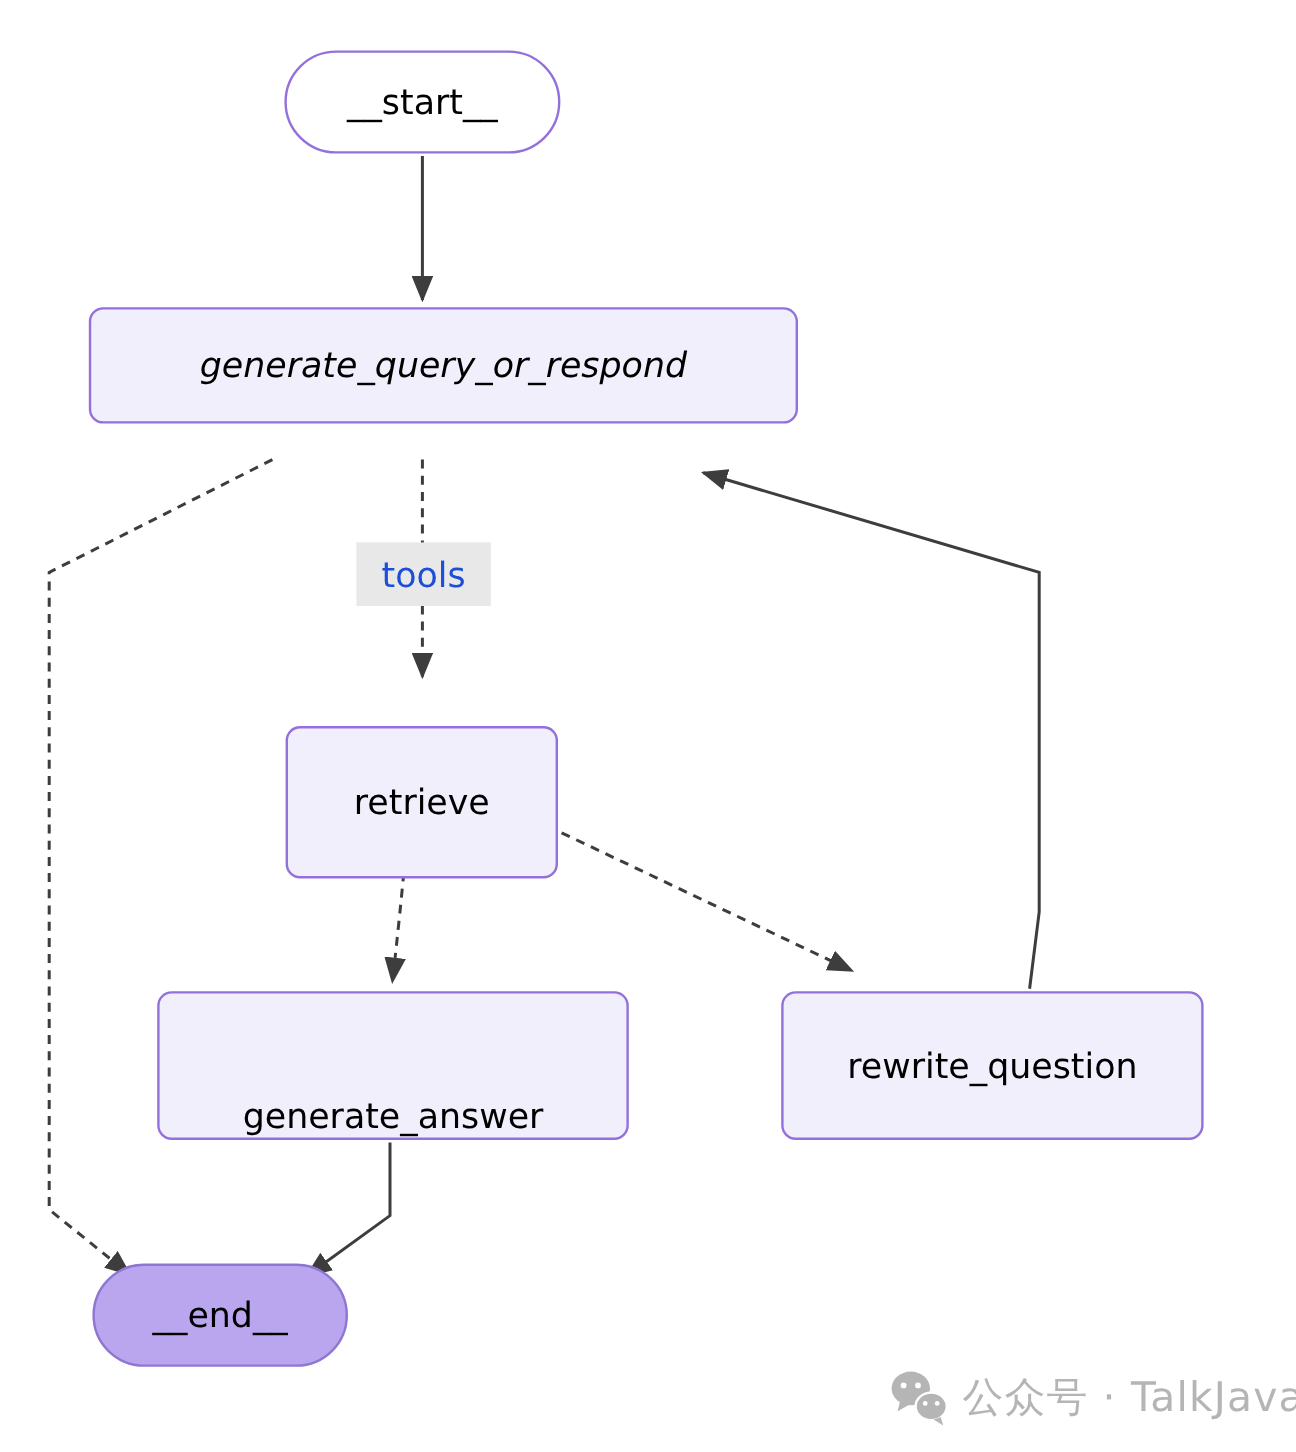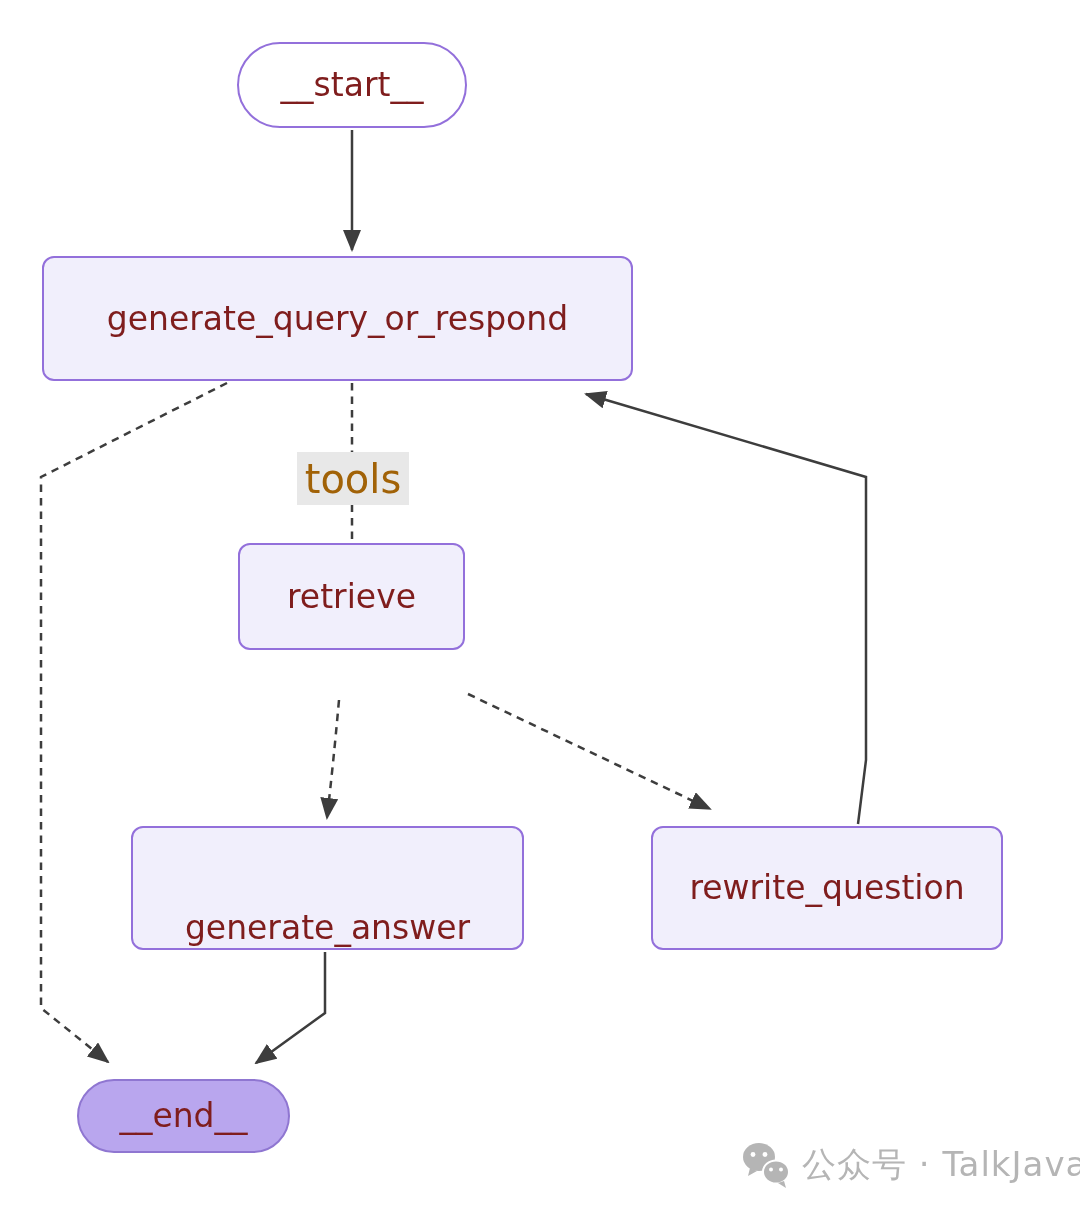--- a/index.html
+++ b/index.html
@@ -24,54 +24,54 @@
   .edge.dashed { stroke-dasharray: 7.5 6; }
 
   .node {
     position: absolute;
     display: flex;
     align-items: center;
     justify-content: center;
     background: #f1effc;
     border: 2px solid #9370db;
     border-radius: 12px;
-    color: #7f1d1d;
-    font-size: 33px;
+    color: #000000;
+    font-size: 29px;
     line-height: 1.2;
     white-space: nowrap;
   }
 
   .node.stadium {
     border-radius: 43px;
     border-width: 2.5px;
     background: #ffffff;
   }
 
   .node.end {
     background: #b9a6ee;
     border-color: #8f76d1;
   }
 
   .node-start        { left: 237px; top: 42px;   width: 230px; height: 86px;  }
-  .node-gqor         { left: 42px;  top: 256px;  width: 591px; height: 125px; }
-  .node-retrieve     { left: 238px; top: 543px;  width: 227px; height: 107px; }
+  .node-gqor         { left: 74px;  top: 256px;  width: 591px; height: 97px; font-style: italic; }
+  .node-retrieve     { left: 238px; top: 605px;  width: 227px; height: 127px; }
   .node-gen-answer   { left: 131px; top: 826px;  width: 393px; height: 124px; align-items: flex-end; }
   .node-rewrite-q    { left: 651px; top: 826px;  width: 352px; height: 124px; }
-  .node-end          { left: 77px;  top: 1079px; width: 213px; height: 74px;  }
+  .node-end          { left: 77px;  top: 1053px; width: 213px; height: 86px;  }
 
   .edge-label {
     position: absolute;
     left: 297px; top: 452px;
     width: 112px; height: 53px;
     display: flex;
     align-items: center;
     justify-content: center;
     background: #e8e8e8;
-    color: #a16207;
-    font-size: 40px;
+    color: #1d4ed8;
+    font-size: 29px;
   }
 
   .watermark {
     position: absolute;
     left: 740px; top: 1140px;
     display: flex;
     align-items: center;
     gap: 10px;
     color: #b5b5b5;
   }

